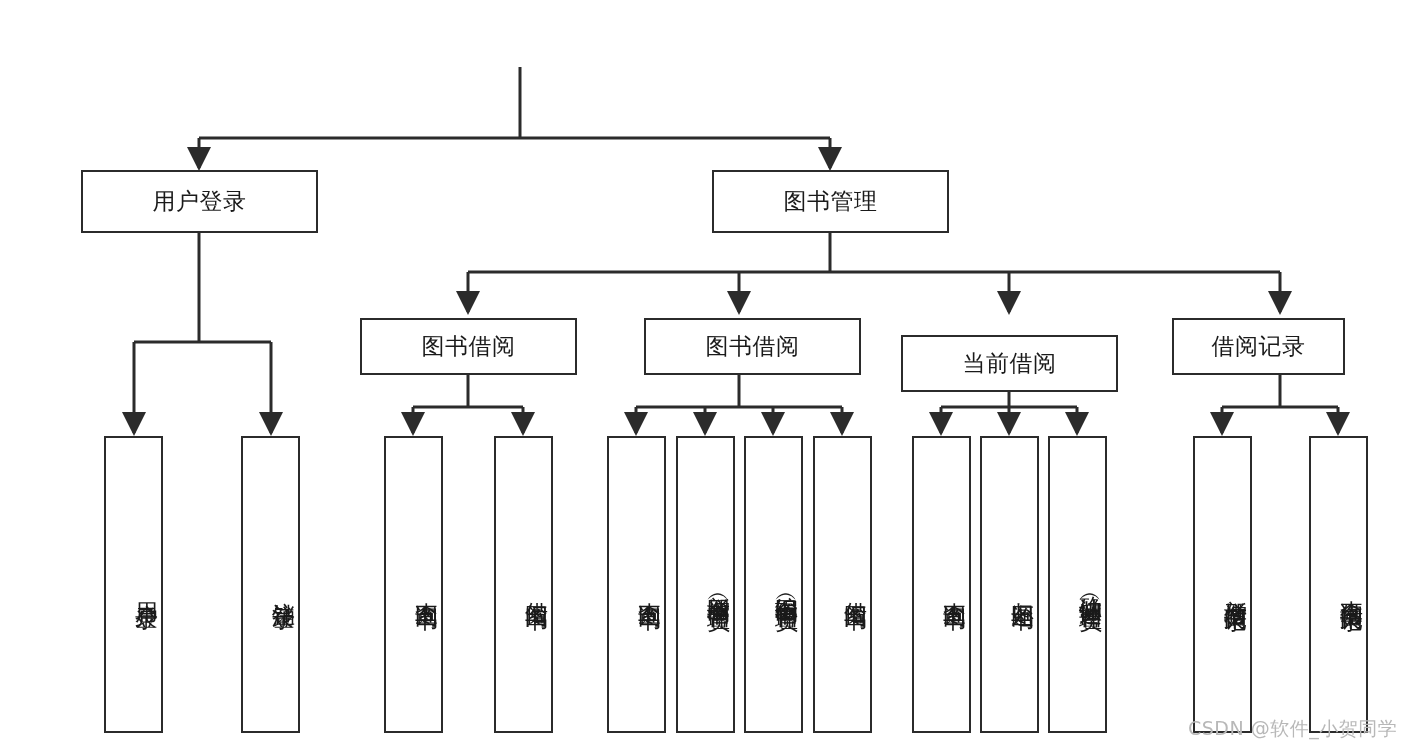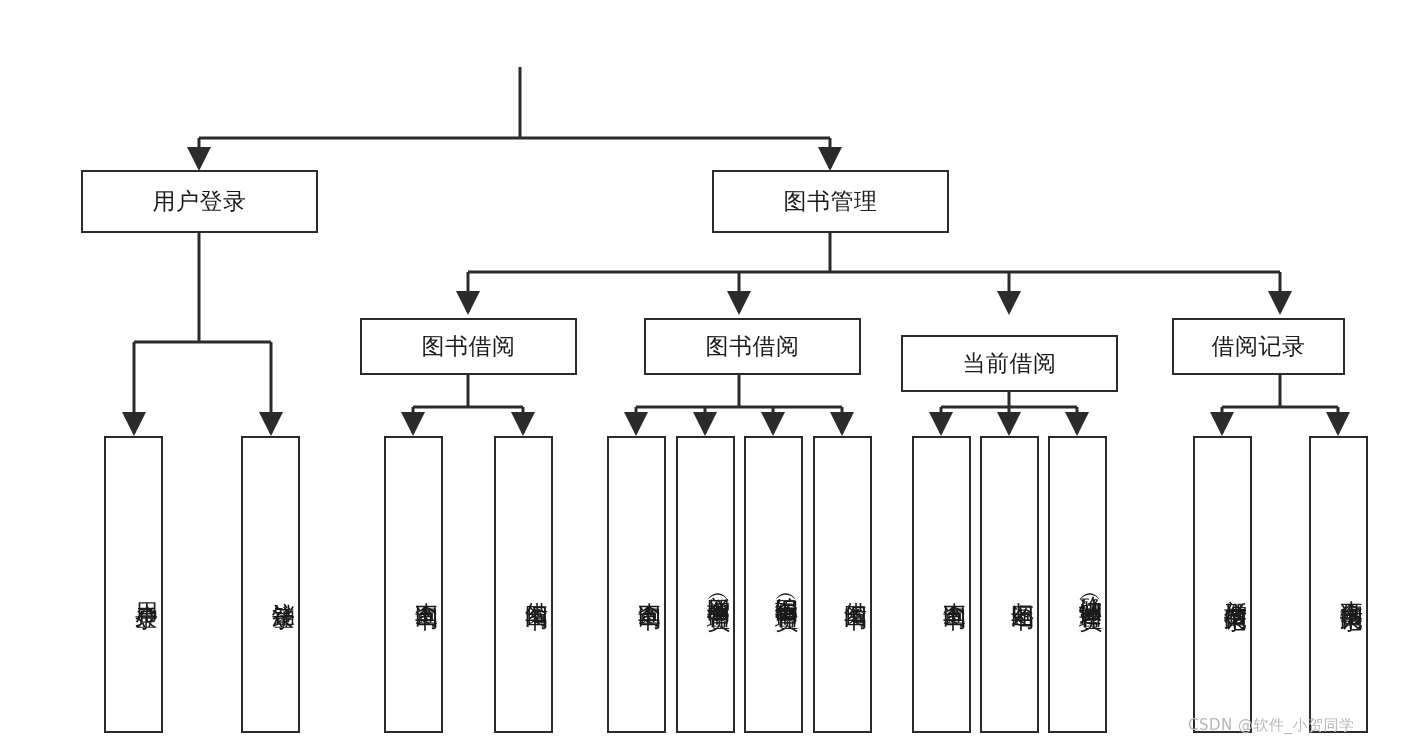--- a/index.html
+++ b/index.html
@@ -55,21 +55,21 @@
     align-items: flex-start;
     justify-content: center;
   }
   .node-v.pad-top {
     padding-top: 4px;
   }
   .watermark {
     position: absolute;
     left: 1188px;
     top: 716px;
-    font-size: 15px;
+    font-size: 19px;
     color: #b8b8b8;
     white-space: nowrap;
     z-index: 3;
     letter-spacing: 0.5px;
   }
 </style>
 </head>
 <body>
 
 <div id="canvas">

